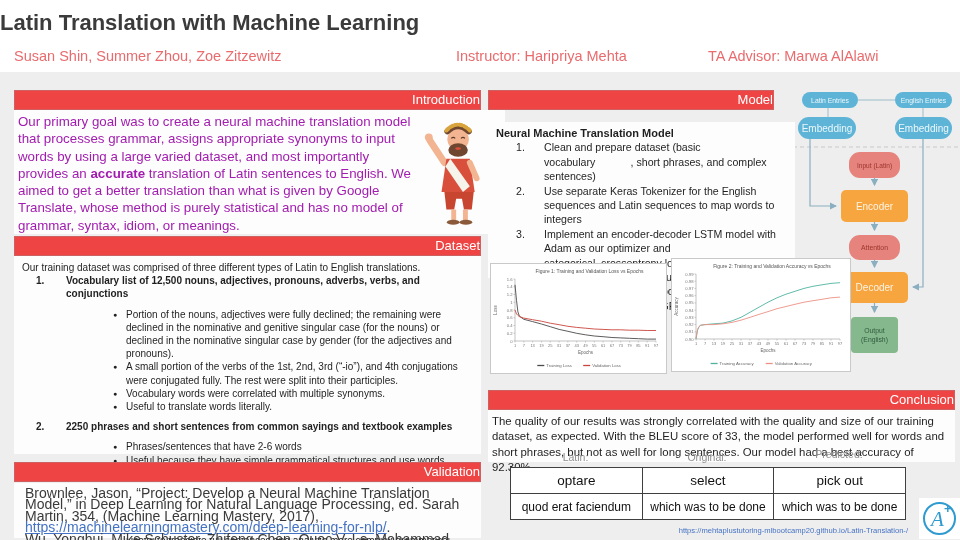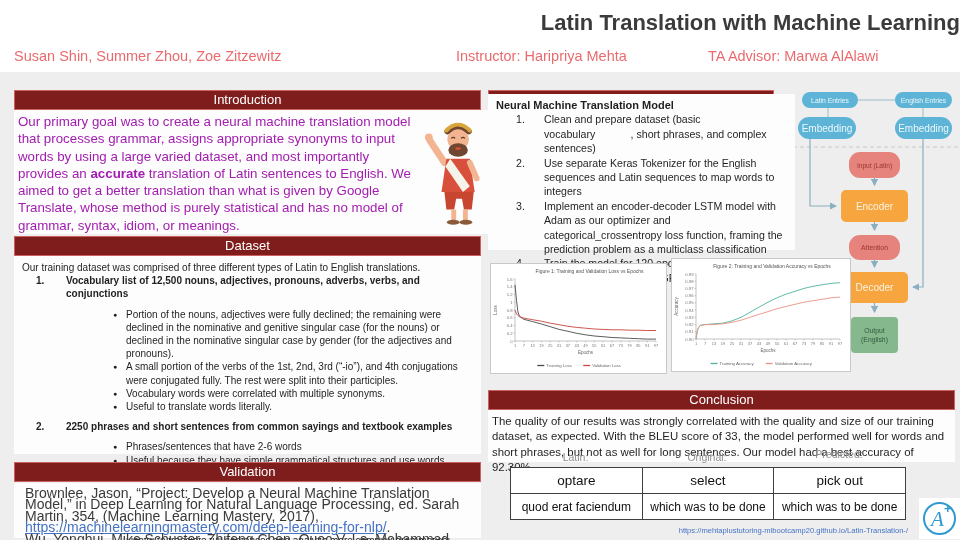--- a/index.html
+++ b/index.html
@@ -1,44 +1,44 @@
 <!DOCTYPE html>
 <html><head>
 <meta charset="utf-8">
 <style>
   html,body{margin:0;padding:0;background:#888}
   .poster{position:relative;width:960px;height:540px;background:#ffffff;
     font-family:"Liberation Sans",sans-serif;overflow:hidden;margin:0 auto}
   .bg{position:absolute;left:0;top:72px;width:960px;height:468px;background:#eeeeee}
-  .title{position:absolute;top:10px;left:0;width:100%;text-align:right;
+  .title{position:absolute;top:10px;left:0;width:100%;text-align:left;
     font-size:22px;font-weight:bold;color:#3b3b3b}
   .byline span{position:absolute;top:48px;font-size:14.5px;color:#e96b6e;white-space:nowrap}
   #by-authors{left:14px}#by-instructor{left:456px}#by-ta{left:708px}
-  .secbar{position:absolute;height:20px;background:#7f1d1d;border:1px solid #cd6161;
-    box-sizing:border-box;color:#fff;font-size:13px;line-height:18px;text-align:center;z-index:2}
+  .secbar{position:absolute;height:20px;background:#ef4444;border:1px solid #cd6161;
+    box-sizing:border-box;color:#fff;font-size:13px;line-height:18px;text-align:right;z-index:2}
   #bar-intro{left:14px;top:90px;width:467px}
   #bar-dataset{left:14px;top:236px;width:467px}
   #bar-refs{left:14px;top:462px;width:467px}
   #bar-model{left:488px;top:90px;width:286px}
   #bar-conclusion{left:488px;top:390px;width:467px}
   .box{position:absolute;background:#fdfdfd;box-sizing:border-box;z-index:2}
   #intro-body{left:14px;top:110px;width:491px;height:124px;font-size:13.3px;
     line-height:17.3px;color:#a21caf;padding:3px 2px 0 4px}
   .roman{float:right;width:82px;height:117px;margin:0 0 0 3px}
   #dataset-body{left:14px;top:256px;width:467px;height:198px;font-size:10px;
     line-height:13.2px;color:#1f1f1f;padding:5px 6px 0 8px}
   .ds-item-title{display:flex;font-weight:bold}
   .ds-num{flex:0 0 30px;text-align:left;padding-left:14px}
   .ds-bullets{margin:7px;padding:0;list-style:none}
   .ds-bullets li{position:relative;margin-left:84px;padding-left:13px}
   .ds-bullets li:before{content:"\25CF";position:absolute;left:0;top:0;font-size:7px}
   #refs-body{left:14px;top:483px;width:467px;height:55px;font-size:14px;
     line-height:11.4px;color:#3a3a3a;padding:5px 6px 0 11px}
   .ref-link{color:#4472c4;text-decoration:underline;cursor:pointer}
-  #model-body{left:488px;top:94px;width:307px;height:156px;font-size:10.6px;
+  #model-body{left:488px;top:122px;width:307px;height:156px;font-size:10.6px;
     line-height:14.4px;color:#1f1f1f;padding:4px 6px 0 8px}
   .model-subtitle{font-weight:bold;font-size:11px}
   .step{display:flex}
   .step-num{flex:0 0 48px;padding-left:20px;box-sizing:border-box}
   .step-text{flex:1}
   .chart-box{position:absolute;background:#ffffff;border:1px solid #c9c9c9;box-sizing:border-box;z-index:3}
   #chart0{left:490px;top:263px;width:177px;height:111px}
   #chart1{left:671px;top:258px;width:180px;height:114px}
   #conclusion-body{left:488px;top:410px;width:467px;height:52px;font-size:11.4px;
     line-height:15.4px;color:#1f1f1f;padding:4px 4px 0 4px}

